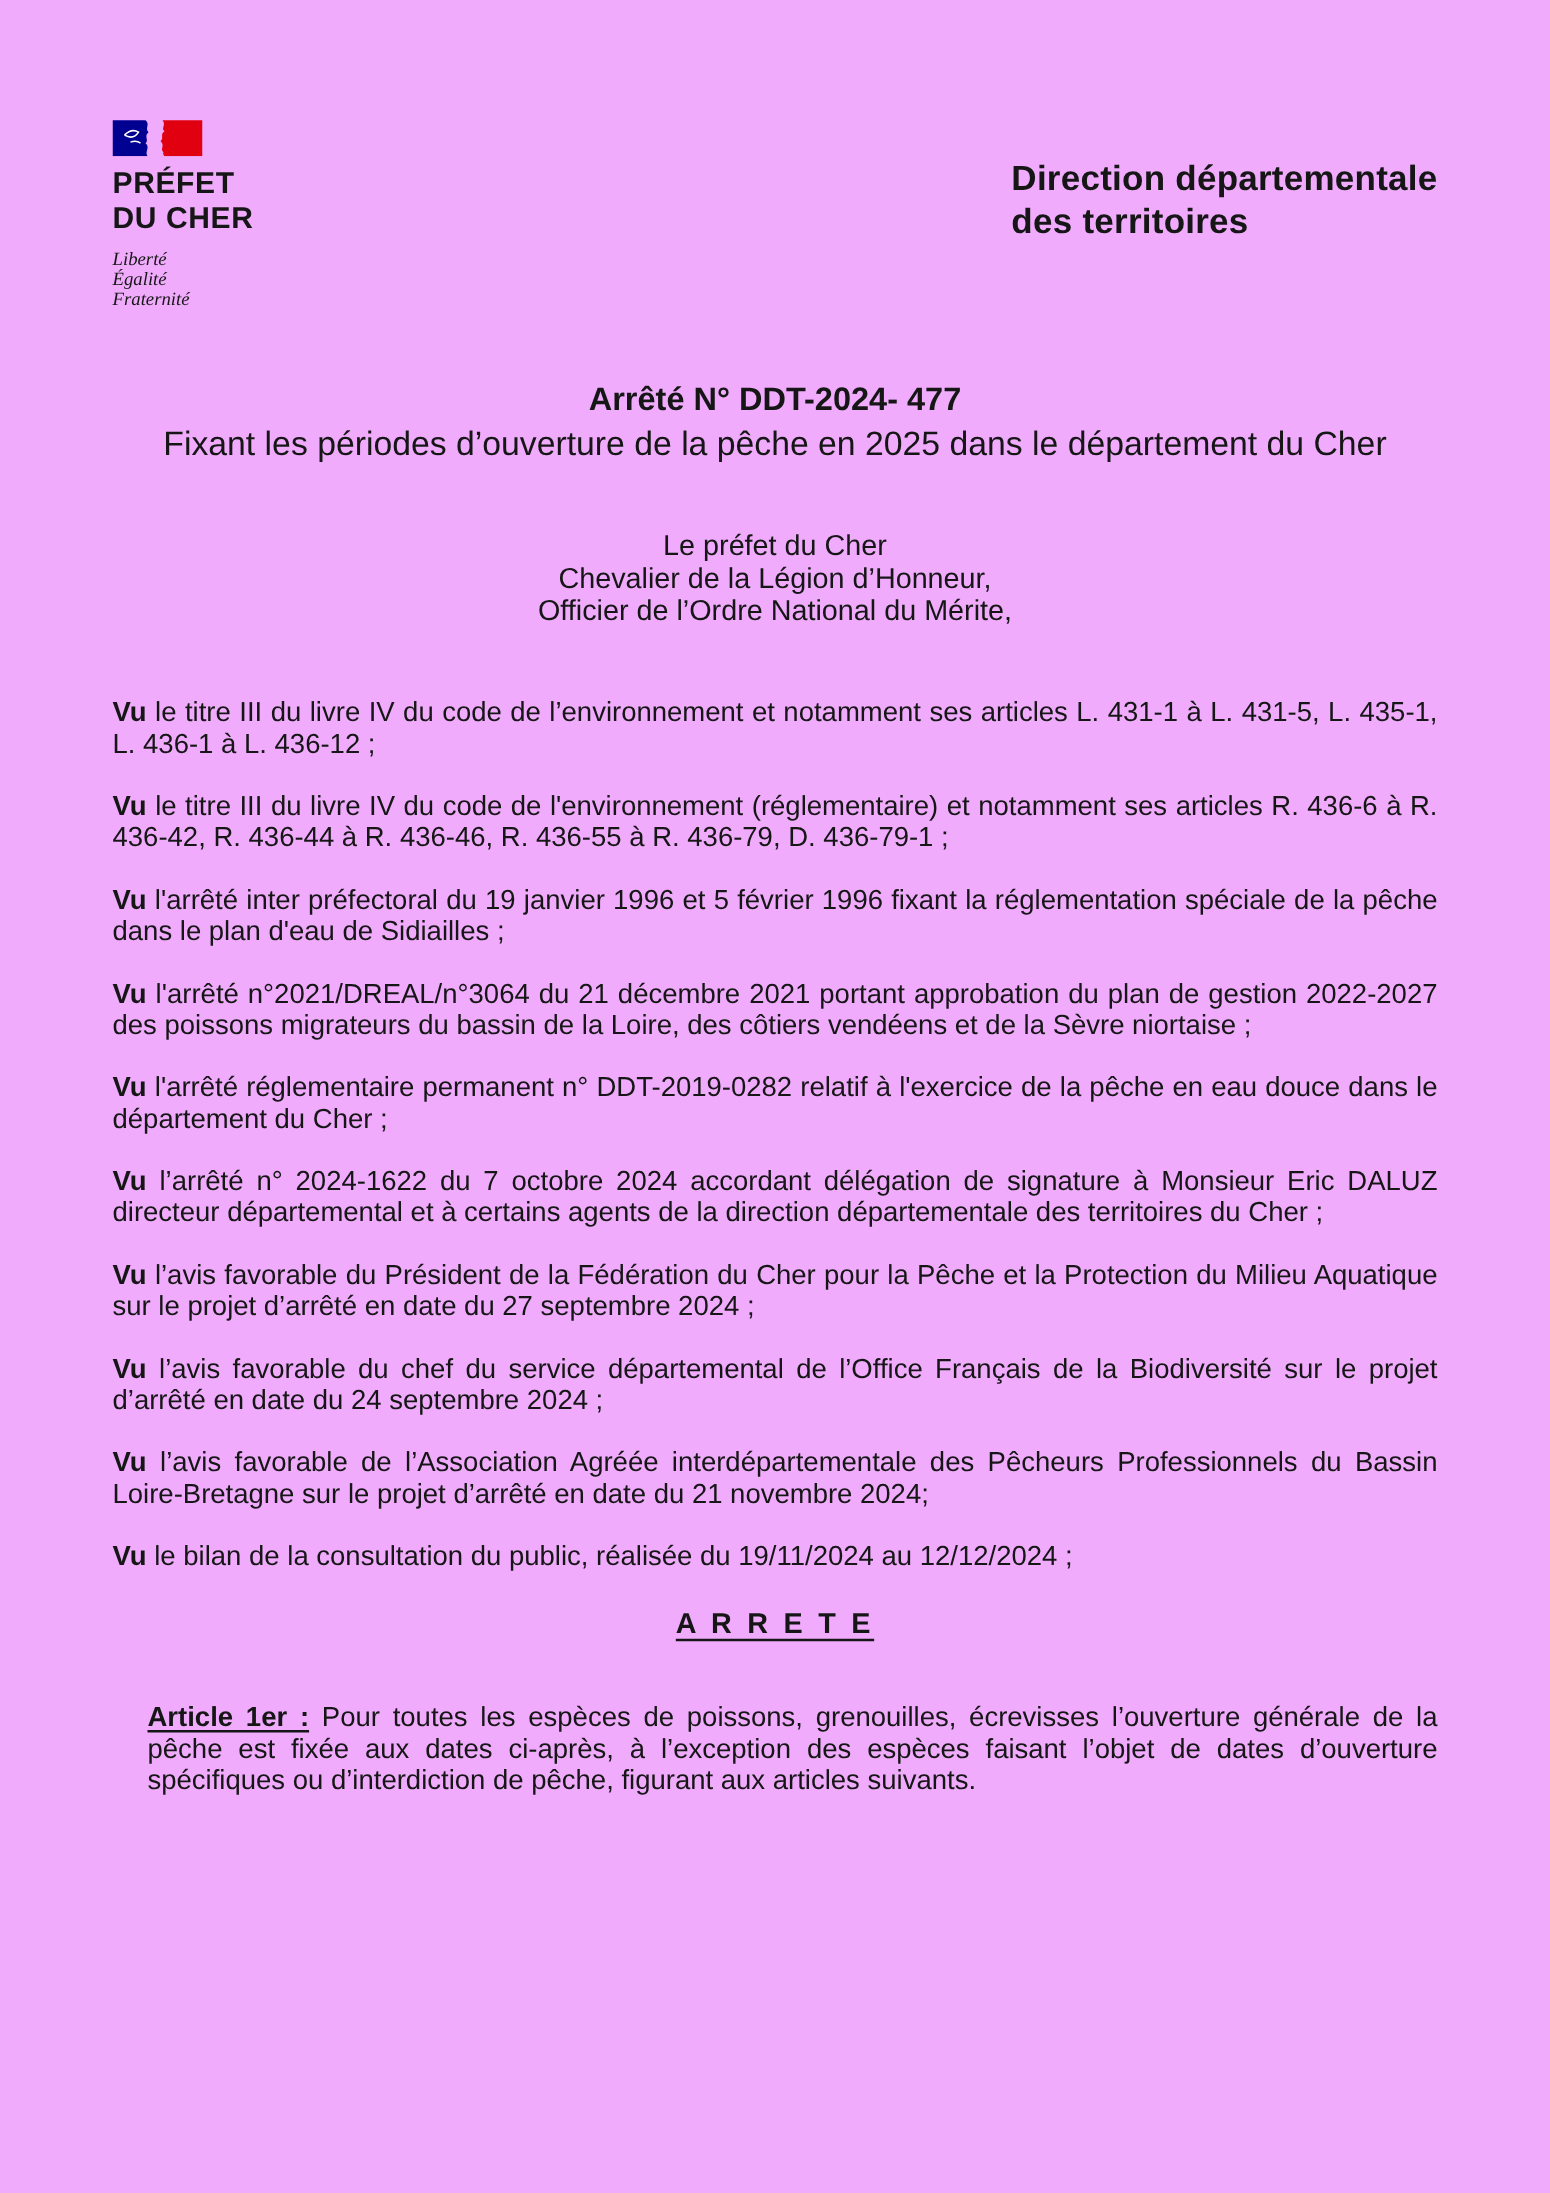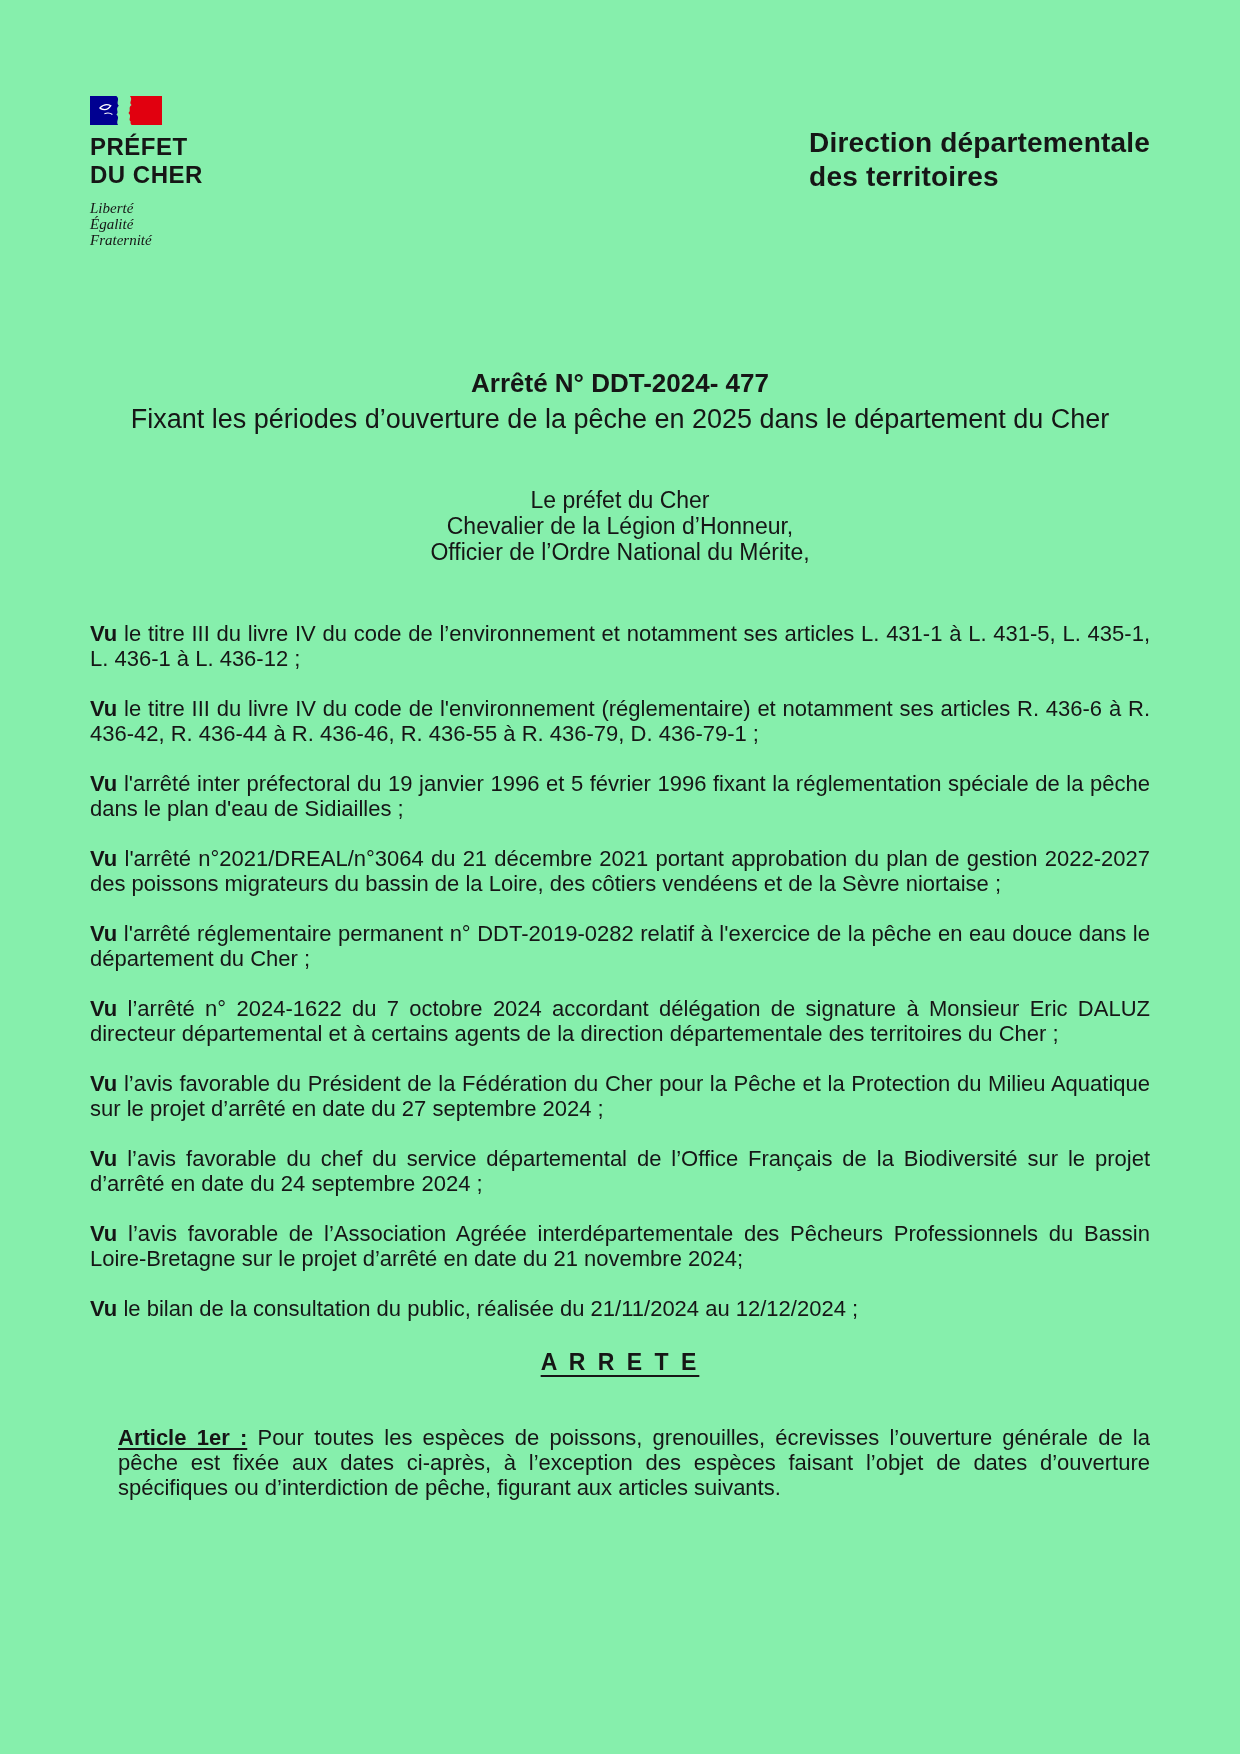--- a/index.html
+++ b/index.html
@@ -1,29 +1,29 @@
 <!DOCTYPE html>
 <html lang="fr"><head>
 <meta charset="utf-8">
 <style>
   html,body{margin:0;padding:0;background:#e8e8e8;}
   .page{
-    width:1240px;height:1754px;background:#86efac;margin:0 auto;
+    width:1240px;height:1754px;background:#f0abfc;margin:0 auto;
     box-sizing:border-box;padding:0 90px;position:relative;
     font-family:"Liberation Sans","DejaVu Sans",sans-serif;color:#161616;
   }
   
   .header{display:flex;justify-content:space-between;align-items:flex-start;padding-top:96px;}
   .gov-block{width:260px;}
   .flag{display:block;}
   .brand-name{font-size:24px;font-weight:bold;line-height:28px;letter-spacing:0.5px;margin-top:8px;}
   .motto{margin-top:11px;font-family:"Liberation Serif","DejaVu Serif",serif;font-style:italic;font-size:15px;line-height:16px;}
   .direction{text-align:left;font-weight:bold;font-size:28px;line-height:34px;margin-top:30px;letter-spacing:0.2px;}
   
-  .doc-title{text-align:center;margin-top:120px;}
+  .doc-title{text-align:center;margin-top:56px;}
   .doc-title .line1{font-weight:bold;font-size:26px;line-height:30px;}
   .doc-title .line2{font-size:27px;line-height:32px;margin-top:5px;}
   
   .preamble{text-align:center;font-size:23px;line-height:26px;margin-top:52px;}
   
   .visas{margin-top:56px;}
   .visa{font-size:22px;line-height:25px;text-align:justify;margin:0 0 25px 0;}
   .visa strong{font-weight:bold;}
   
   .arrete-heading{
@@ -78,21 +78,21 @@
   <div class="visas">
     <p class="visa"><strong>Vu</strong><span> le titre III du livre IV du code de l’environnement et notamment ses articles L. 431-1 à L. 431-5, L. 435-1, L. 436-1 à L. 436-12 ;</span></p>
     <p class="visa"><strong>Vu</strong><span> le titre III du livre IV du code de l'environnement (réglementaire) et notamment ses articles R. 436-6 à R. 436-42, R. 436-44 à R. 436-46, R. 436-55 à R. 436-79, D. 436-79-1 ;</span></p>
     <p class="visa"><strong>Vu</strong><span> l'arrêté inter préfectoral du 19 janvier 1996 et 5 février 1996 fixant la réglementation spéciale de la pêche dans le plan d'eau de Sidiailles ;</span></p>
     <p class="visa"><strong>Vu</strong><span> l'arrêté n°2021/DREAL/n°3064 du 21 décembre 2021 portant approbation du plan de gestion 2022-2027 des poissons migrateurs du bassin de la Loire, des côtiers vendéens et de la Sèvre niortaise ;</span></p>
     <p class="visa"><strong>Vu</strong><span> l'arrêté réglementaire permanent n° DDT-2019-0282 relatif à l'exercice de la pêche en eau douce dans le département du Cher ;</span></p>
     <p class="visa"><strong>Vu</strong><span> l’arrêté n° 2024-1622 du 7 octobre 2024 accordant délégation de signature à Monsieur Eric DALUZ directeur départemental et à certains agents de la direction départementale des territoires du Cher ;</span></p>
     <p class="visa"><strong>Vu</strong><span> l’avis favorable du Président de la Fédération du Cher pour la Pêche et la Protection du Milieu Aquatique sur le projet d’arrêté en date du 27 septembre 2024 ;</span></p>
     <p class="visa"><strong>Vu</strong><span> l’avis favorable du chef du service départemental de l’Office Français de la Biodiversité sur le projet d’arrêté en date du 24 septembre 2024 ;</span></p>
     <p class="visa"><strong>Vu</strong><span> l’avis favorable de l’Association Agréée interdépartementale des Pêcheurs Professionnels du Bassin Loire-Bretagne sur le projet d’arrêté en date du 21 novembre 2024;</span></p>
-    <p class="visa"><strong>Vu</strong><span> le bilan de la consultation du public, réalisée du 21/11/2024 au 12/12/2024 ;</span></p>
+    <p class="visa"><strong>Vu</strong><span> le bilan de la consultation du public, réalisée du 19/11/2024 au 12/12/2024 ;</span></p>
   </div>
 
   <div class="arrete-heading">
     <span>A R R E T E</span>
   </div>
 
   <p class="article"><strong>Article 1er :</strong><span> Pour toutes les espèces de poissons, grenouilles, écrevisses l’ouverture générale de la pêche est fixée aux dates ci-après, à l’exception des espèces faisant l’objet de dates d’ouverture spécifiques ou d’interdiction de pêche, figurant aux articles suivants.</span></p>
 
 </div>
 

